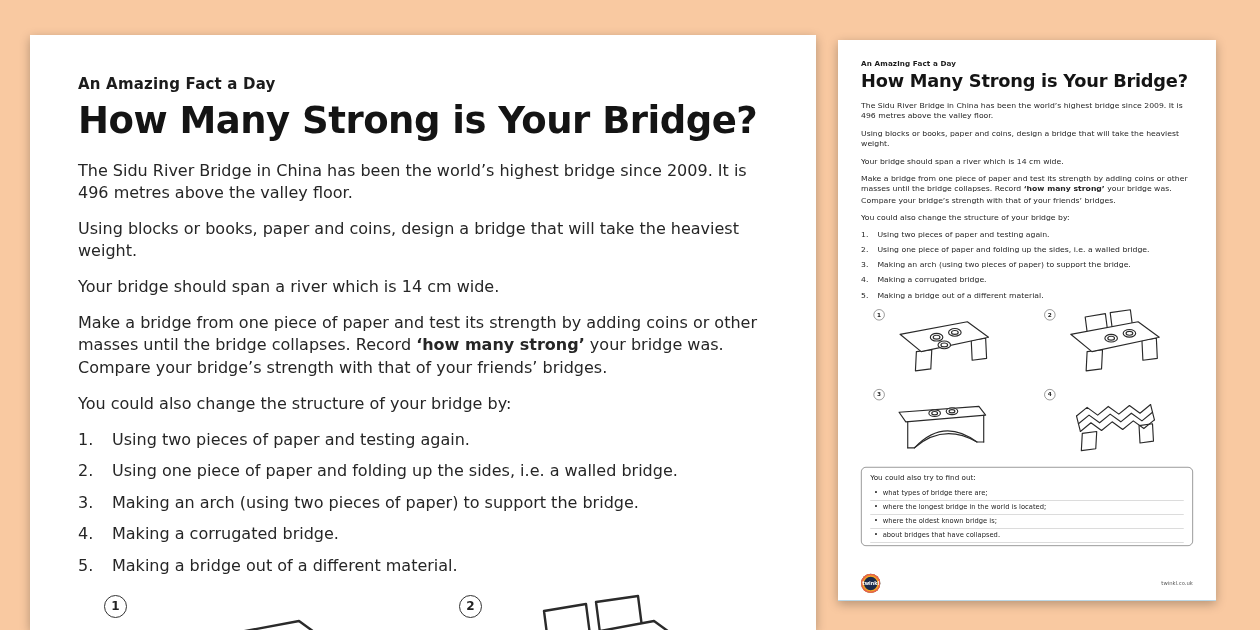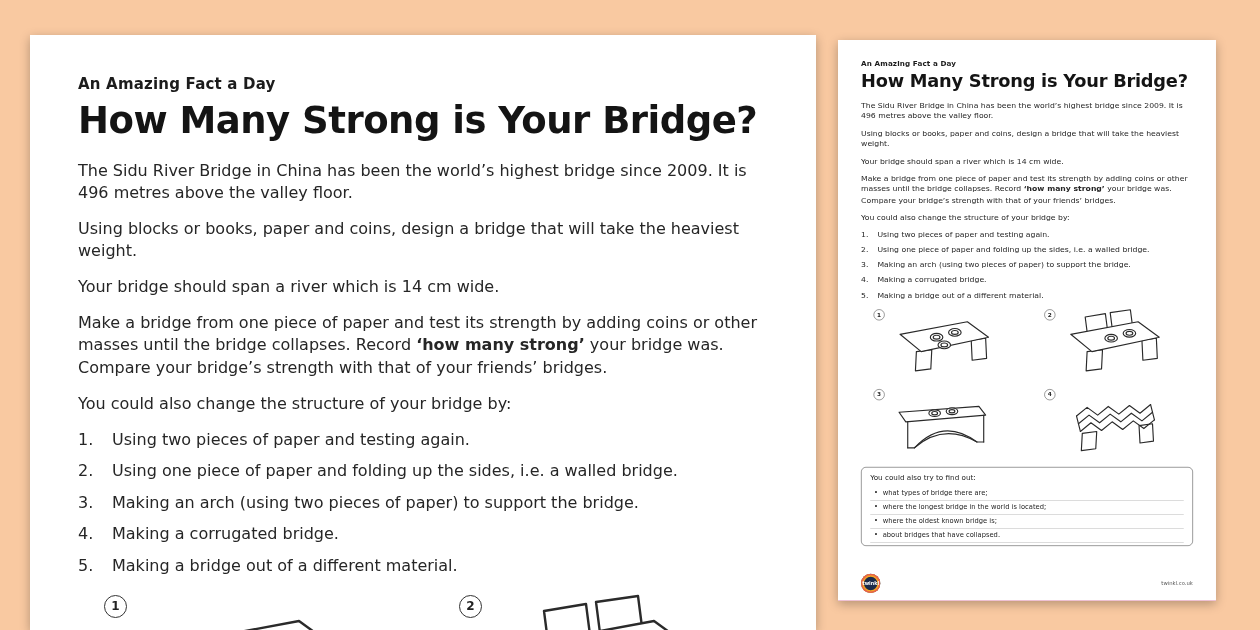--- a/index.html
+++ b/index.html
@@ -8,21 +8,21 @@
     width: 1260px;
     height: 630px;
     overflow: hidden;
     background: #f9c9a1;
     font-family: "DejaVu Sans", sans-serif;
   }
   .canvas { position: relative; width: 1260px; height: 630px; }
 
   .page-frame {
     position: absolute;
-    background: #be185d;
+    background: #0369a1;
     overflow: hidden;
     box-shadow: 0 3px 10px rgba(0,0,0,0.28);
   }
   .frame-left  { left: 30px;  top: 35px; width: 786px; height: 595px; }
   .frame-right { left: 838px; top: 40px; width: 378px; height: 561px; }
 
   .worksheet {
     width: 786px;
     height: 1166px;
     background: #fff;

